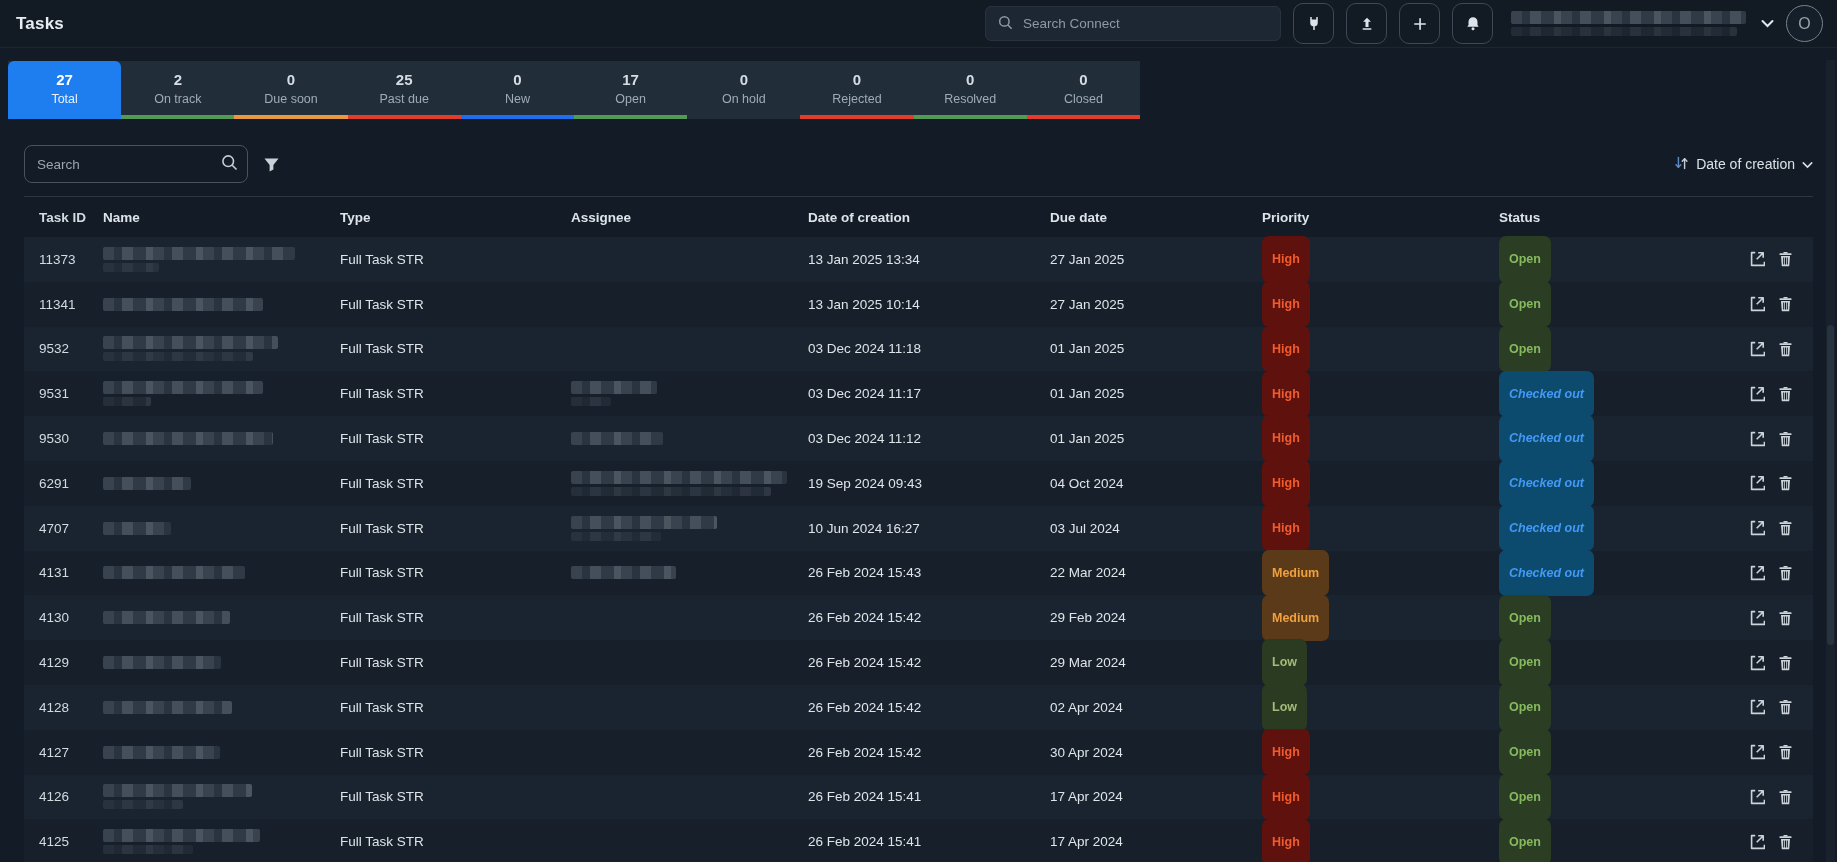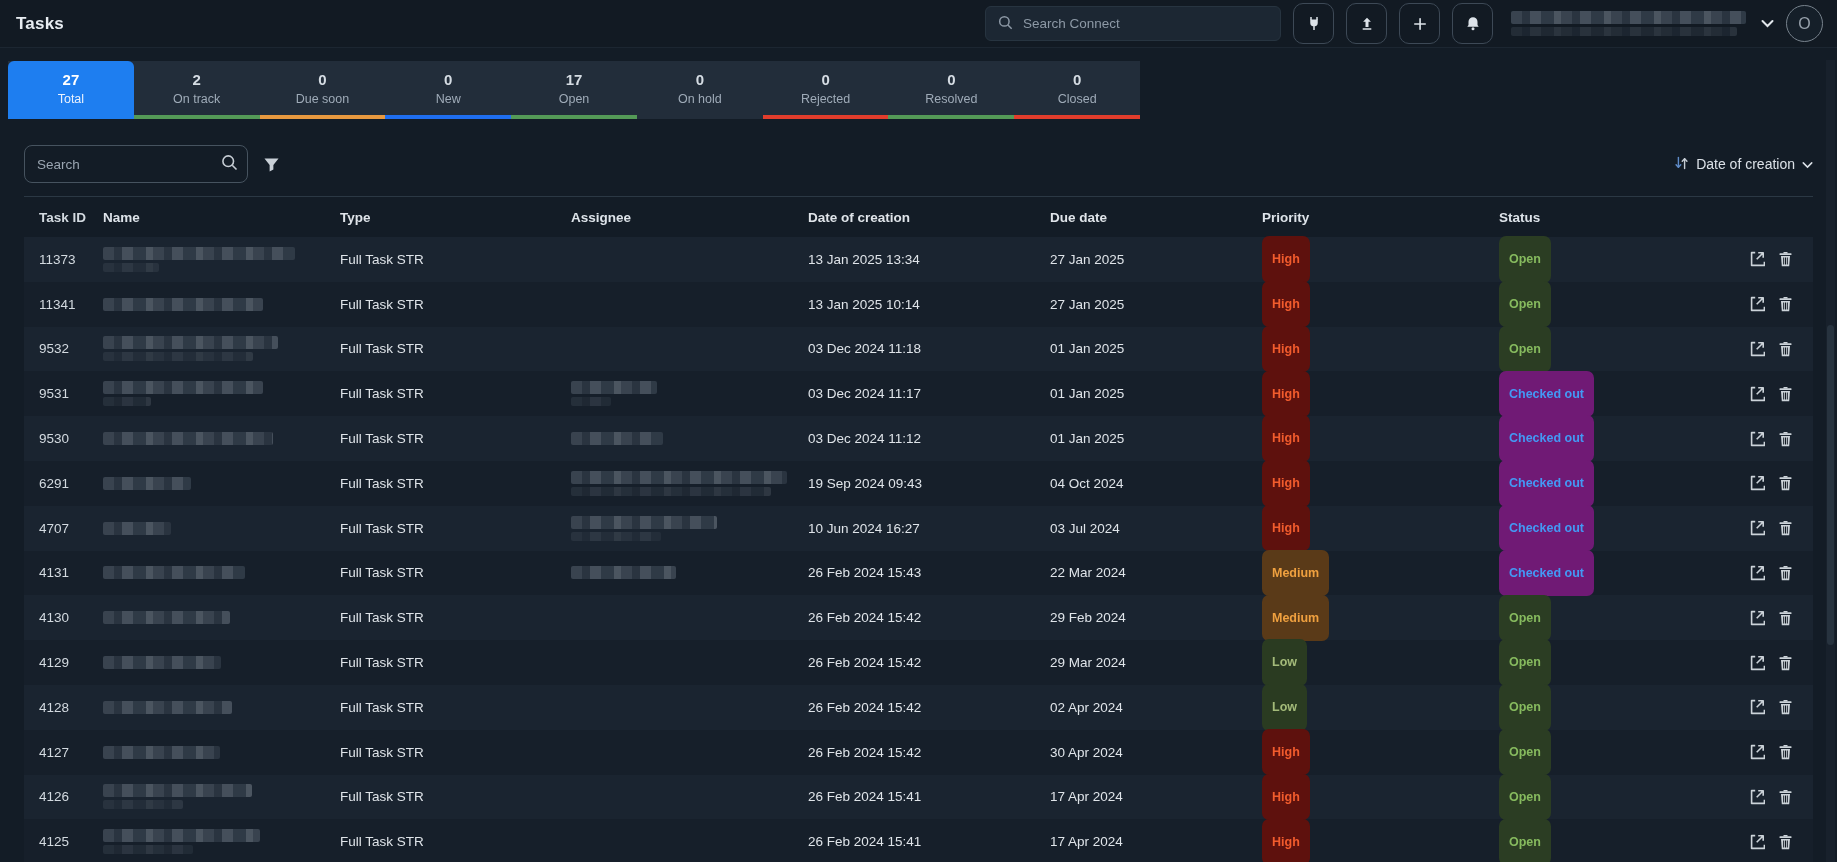--- a/index.html
+++ b/index.html
@@ -85,21 +85,21 @@
   .c-created { width:242px; font-size:13.5px; color:#dfe4e9; }
   .c-due { width:212px; font-size:13.5px; color:#dfe4e9; }
   .c-priority { width:237px; }
   .c-status { width:196px; }
   .c-actions { flex:1 1 auto; display:flex; justify-content:flex-end; gap:13px; padding-right:5px; }
   .badge { display:inline-block; font-size:12.5px; font-weight:600; padding:17px 10px; border-radius:7px; line-height:1; }
   .p-high   { background:#5e110d; color:#f15c2d; }
   .p-medium { background:#5a3a18; color:#efa03f; }
   .p-low    { background:#2a3b21; color:#a3ba79; }
   .s-open    { background:#2b3d23; color:#86ba5e; }
-  .s-checked { background:#701a75; color:#4399f5; }
+  .s-checked { background:#0c4a6e; color:#4399f5;font-style:italic; }
   .act { color:#ccd3d9; cursor:pointer; display:grid; place-items:center; }
   
   .scrolltrack { position:absolute; top:60px; right:2px; bottom:0; width:9px; background:#18212c; }
   .scrollthumb { position:absolute; top:265px; height:320px; left:1px; right:1px; background:#27333f; border-radius:4px; }
 </style>
 </head>
 <body>
 
 <header class="topbar">
   <div class="app-title">Tasks</div>
@@ -165,20 +165,25 @@
     <span class="lbl">On track</span>
     <span class="uline" style="background: rgb(84, 154, 87);"></span>
   </div>
 
   <div class="tab">
     <span class="cnt">0</span>
     <span class="lbl">Due soon</span>
     <span class="uline" style="background: rgb(232, 153, 63);"></span>
   </div>
 
+  <div class="tab">
+    <span class="cnt">25</span>
+    <span class="lbl">Past due</span>
+    <span class="uline" style="background: rgb(226, 61, 44);"></span>
+  </div>
 
   <div class="tab">
     <span class="cnt">0</span>
     <span class="lbl">New</span>
     <span class="uline" style="background: rgb(31, 110, 240);"></span>
   </div>
 
   <div class="tab">
     <span class="cnt">17</span>
     <span class="lbl">Open</span>

